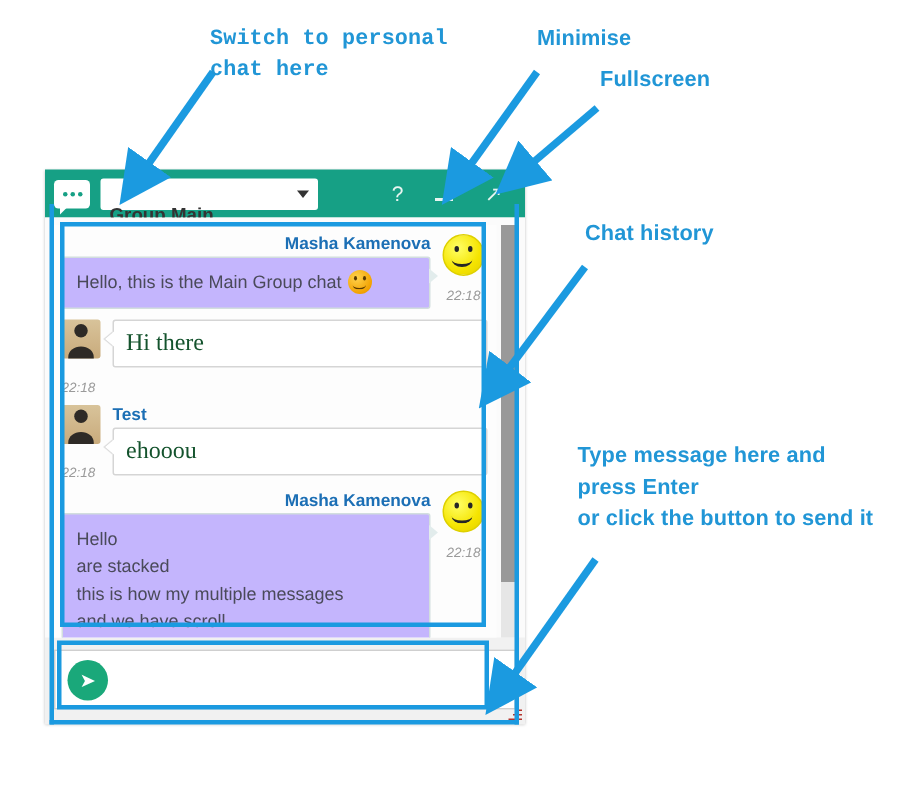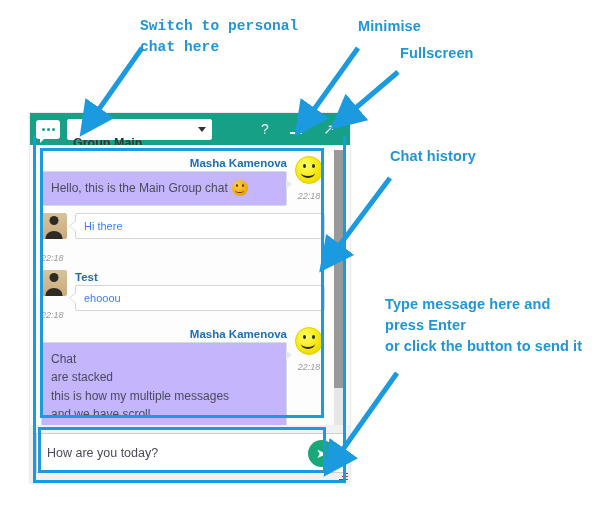--- a/index.html
+++ b/index.html
@@ -202,24 +202,25 @@
     color: #1c6fb5;
     font-weight: bold;
     font-size: 11.5px;
     margin: 1px 0 2px 4px;
   }
   .bubble-in {
     background: #ffffff;
     border: 1px solid #d5d5d5;
     border-radius: 2px;
     padding: 6px 8px;
-    font-size: 11px;
-    color: #3b82f6;
+    font-size: 16px;
+    color: #14532d;
     position: relative;
     margin-left: 4px;
+    font-family: Liberation Serif, serif;
   }
   .bubble-in::before {
     content: "";
     position: absolute;
     left: -6px; top: 7px;
     border-top: 5px solid transparent;
     border-bottom: 5px solid transparent;
     border-right: 6px solid #ffffff;
     filter: drop-shadow(-1px 0 0 #d5d5d5);
   }
@@ -455,21 +456,21 @@
           <div class="bubble-in">
             <span>ehooou</span>
           </div>
         </div>
       </div>
 
       <div class="msg out">
         <div class="out-left">
           <div class="sender-out">Masha Kamenova</div>
           <div class="bubble-out">
-            <div>Chat</div>
+            <div>Hello</div>
             <div>are stacked</div>
             <div>this is how my multiple messages</div>
             <div>and we have scroll</div>
           </div>
         </div>
         <div class="smiley-col">
           <div class="smiley">
             <span class="eye l"></span><span class="eye r"></span><span class="mouth"></span>
           </div>
           <span class="stamp">22:18</span>
@@ -478,21 +479,20 @@
 
     </div>
 
     <div id="chat-scrollbar">
       <div id="chat-scroll-thumb"></div>
     </div>
   </div>
 
   <div id="compose-wrap">
     <div id="compose-box">
-      <input id="compose-input" type="text" value="How are you today?" style="">
       <div id="send-button">
         <span class="arr">➤</span>
       </div>
     </div>
   </div>
 
   <div id="resize-grip">
     <span></span>
       <span></span>
       <span></span>

